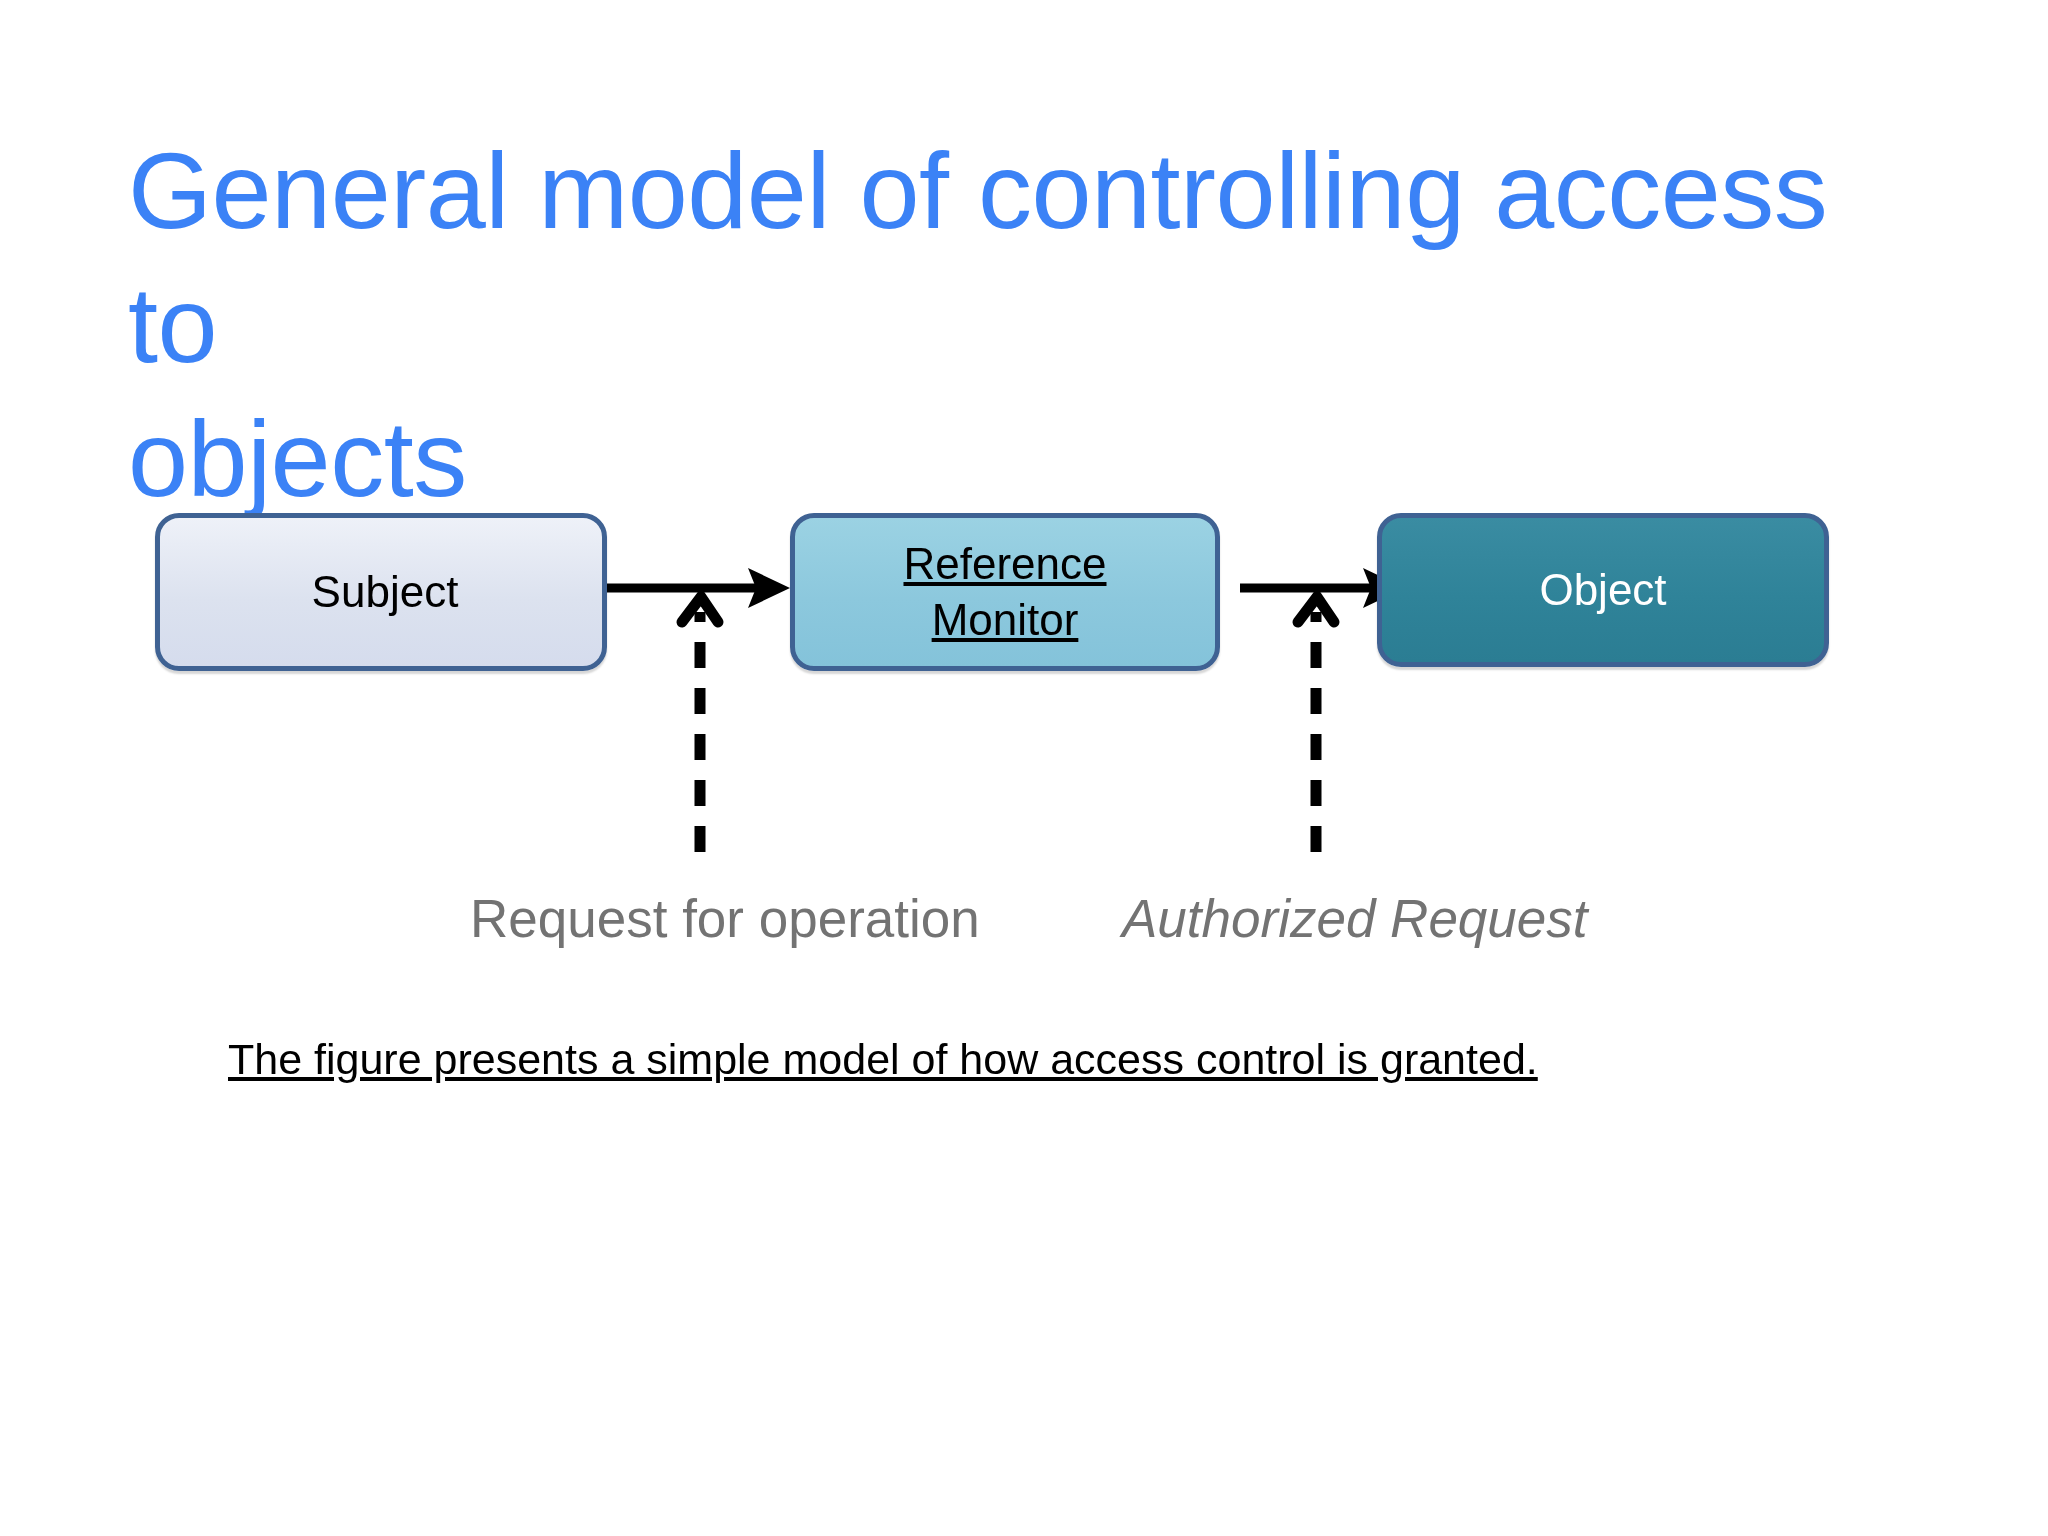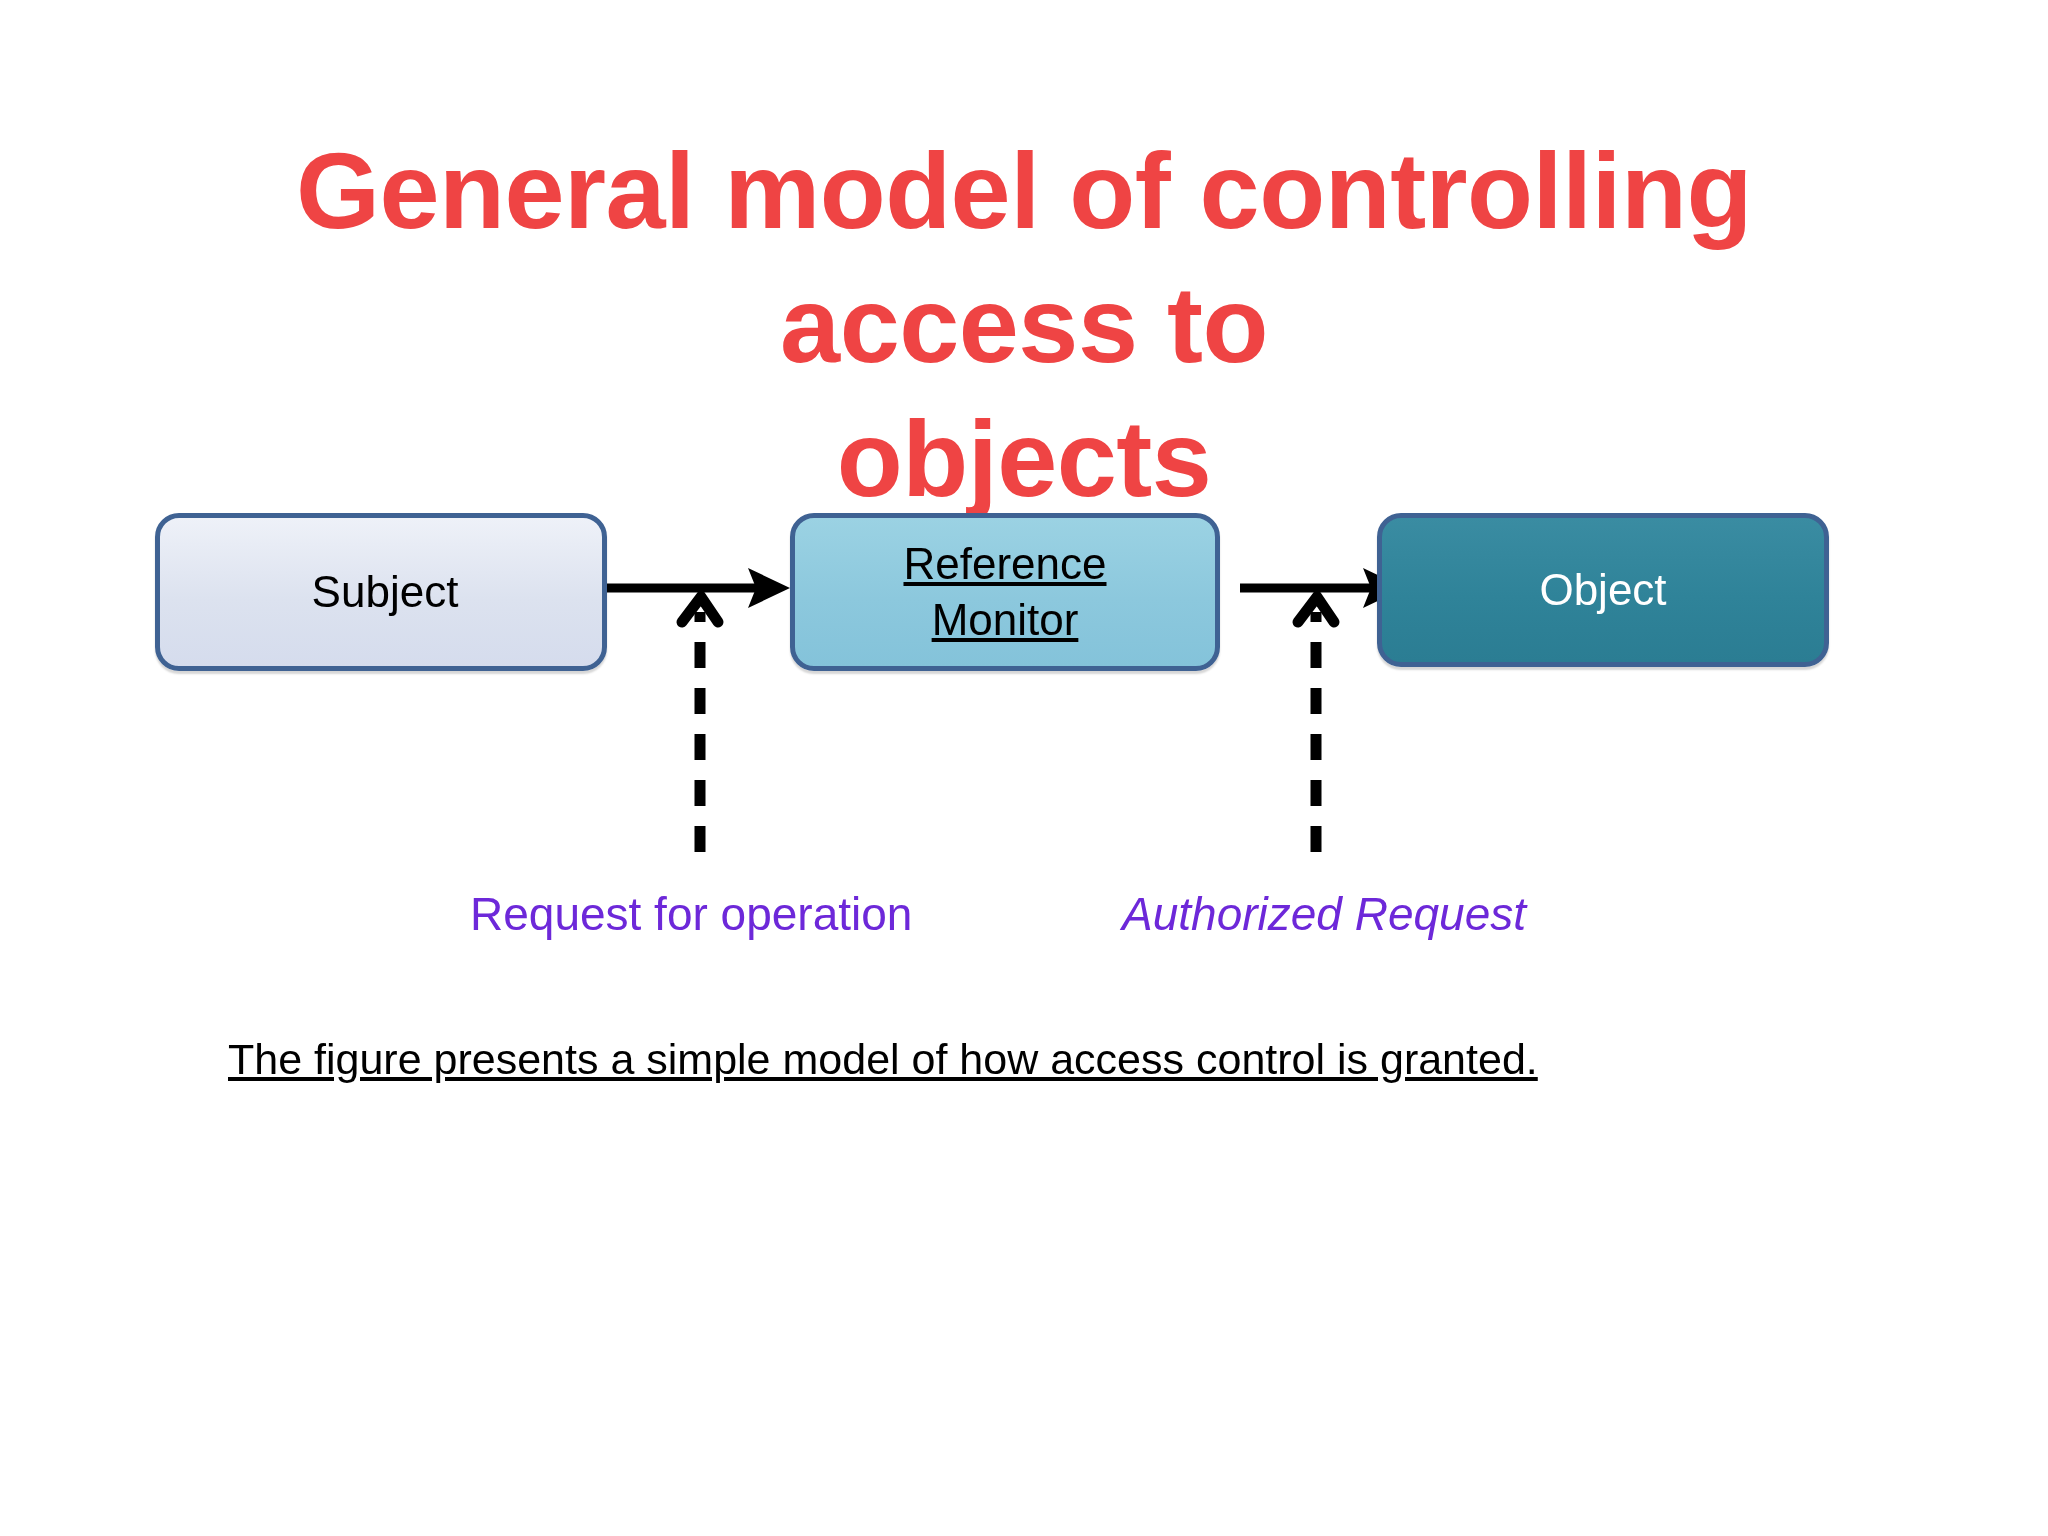--- a/index.html
+++ b/index.html
@@ -19,26 +19,26 @@
     background: #ffffff;
     overflow: hidden;
   }
 
   
   #slide-title {
     position: absolute;
     left: 128px;
     top: 52px;
     width: 1792px;
-    text-align: center;
+    text-align: left;
     font-size: 108px;
     line-height: 1.24;
-    font-weight: 700;
+    font-weight: 400;
     letter-spacing: -0.5px;
-    color: #ef4444;
+    color: #3b82f6;
     white-space: pre-line;
   }
 
   
   #diagram {
     position: absolute;
     left: 0;
     top: 0;
     width: 2048px;
     height: 1536px;
@@ -90,23 +90,23 @@
   }
   .node-label {
     display: block;
     white-space: pre-line;
     padding: 0 10px;
   }
 
   
   .edge-label {
     position: absolute;
-    font-size: 46px;
+    font-size: 53px;
     line-height: 1.2;
-    color: #6d28d9;
+    color: #737373;
     white-space: nowrap;
     z-index: 3;
   }
   #label-request-for-operation {
     left: 470px;
     top: 887px;
   }
   #label-authorized-request {
     left: 1122px;
     top: 887px;

